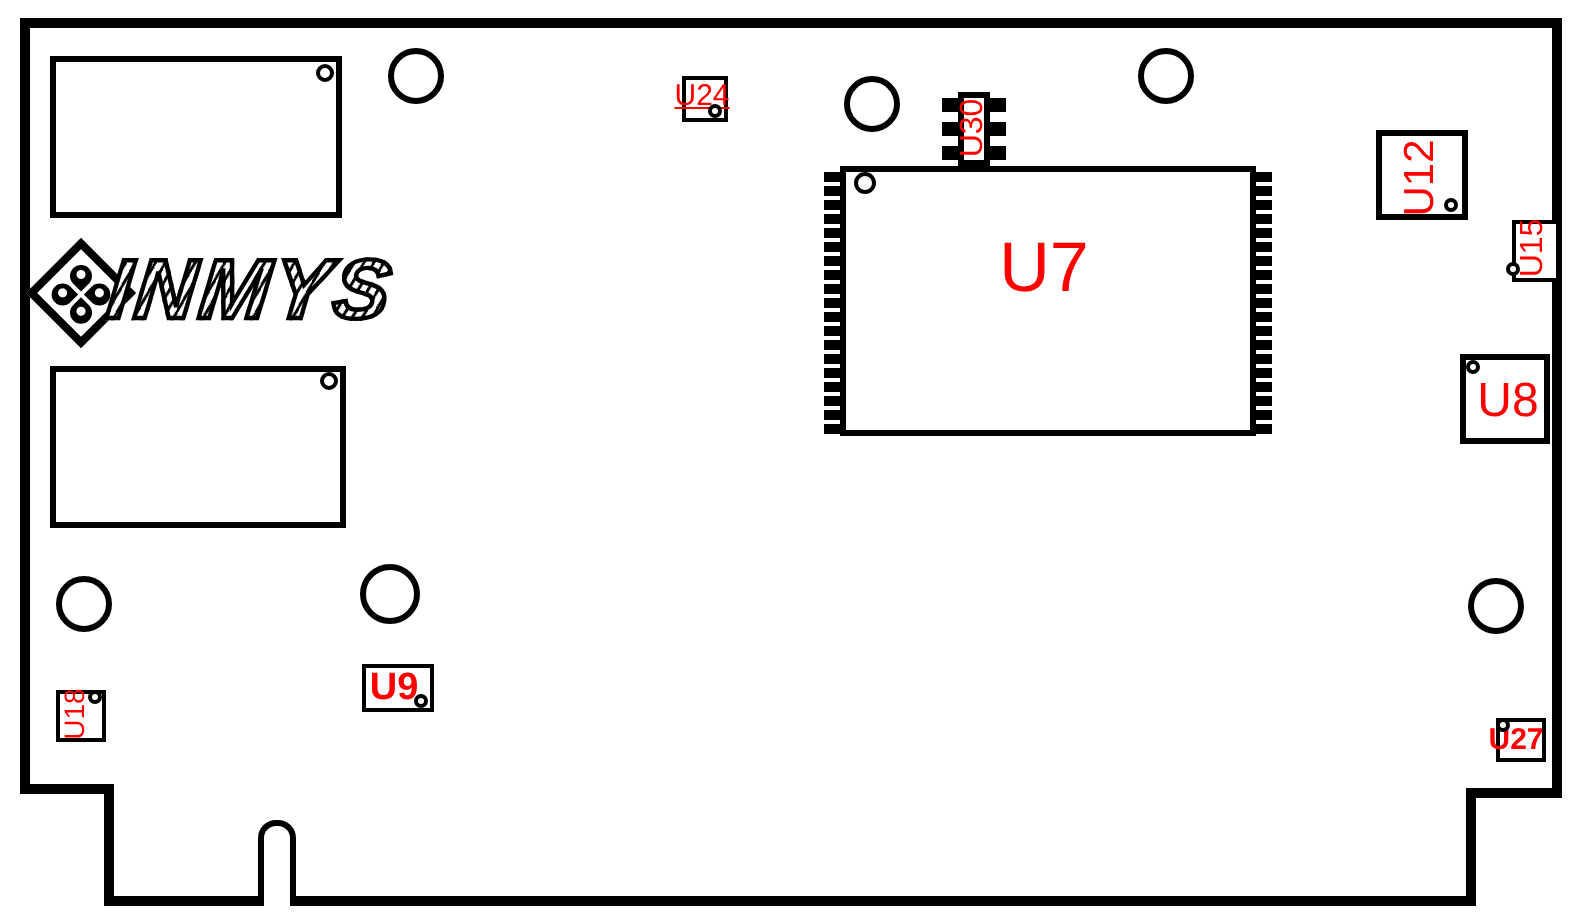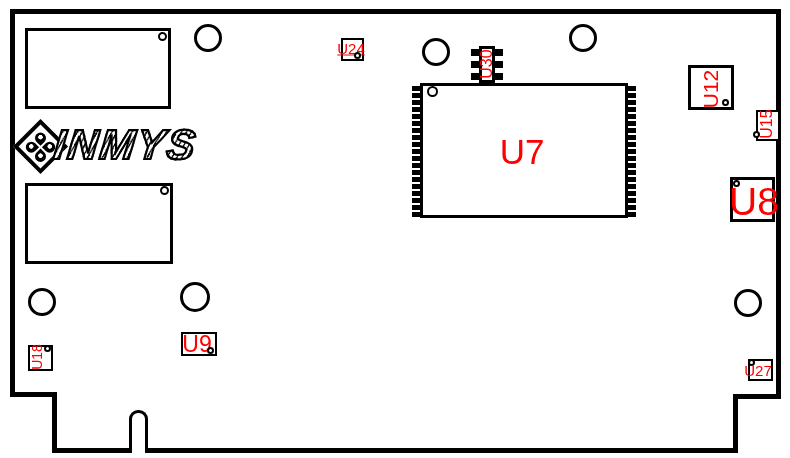--- a/index.html
+++ b/index.html
@@ -113,21 +113,21 @@
   <div class="chip" style="left:25px; top:28px; width:146px; height:81px;"></div>
   <div class="p1" style="left:158px; top:32px;"></div>
 
   <div class="chip" style="left:25px; top:183px; width:148px; height:81px;"></div>
   <div class="p1" style="left:160px; top:186px;"></div>
 
   <div class="comb" style="left:412px; top:86px; height:131px;"></div>
   <div class="comb" style="left:628px; top:86px; height:131px;"></div>
   <div class="chip" style="left:420px; top:83px; width:208px; height:135px;"></div>
   <div class="p1" style="left:427px; top:86px; width:11px; height:11px;"></div>
-  <div class="ref" style="left:522px; top:151px; font-size:35px;">U7</div>
+  <div class="ref" style="left:522px; top:134px; font-size:35px;">U7</div>
 
   <div class="pin" style="left:471px; top:49px;"></div>
   <div class="pin" style="left:471px; top:61px;"></div>
   <div class="pin" style="left:471px; top:73px;"></div>
   <div class="pin" style="left:495px; top:49px;"></div>
   <div class="pin" style="left:495px; top:61px;"></div>
   <div class="pin" style="left:495px; top:73px;"></div>
   <div class="chip" style="left:479px; top:46px; width:16px; height:37px;"></div>
   <div class="ref vert" style="left:487px; top:64px; font-size:16px;">U30</div>
 
@@ -138,27 +138,27 @@
   <div class="chip" style="left:688px; top:65px; width:46px; height:45px;"></div>
   <div class="p1 tiny" style="left:722px; top:99px;"></div>
   <div class="ref vert" style="left:710px; top:89px; font-size:21px;">U12</div>
 
   <div class="chip chip-thin" style="left:756px; top:110px; width:24px; height:31px; z-index:2;"></div>
   <div class="p1 tiny" style="left:753px; top:131px;"></div>
   <div class="ref vert" style="left:767px; top:124px; font-size:16px;">U15</div>
 
   <div class="chip" style="left:730px; top:177px; width:45px; height:45px;"></div>
   <div class="p1 tiny" style="left:733px; top:180px;"></div>
-  <div class="ref" style="left:754px; top:201px; font-size:39px;text-align:center;">U8</div>
+  <div class="ref" style="left:754px; top:201px; font-size:24px;text-align:center;">U8</div>
 
   <div class="chip chip-thin" style="left:28px; top:345px; width:25px; height:26px;"></div>
   <div class="p1 tiny" style="left:44px; top:345px;"></div>
   <div class="ref vert" style="left:37px; top:357px; font-size:14px;">U18</div>
 
   <div class="chip chip-thin" style="left:181px; top:332px; width:36px; height:24px;"></div>
   <div class="p1 tiny" style="left:207px; top:347px;"></div>
-  <div class="ref" style="left:197px; top:344px; font-size:23px;">U9</div>
+  <div class="ref" style="left:197px; top:344px; font-size:19px;font-weight:bold;">U9</div>
 
   <div class="chip chip-thin" style="left:748px; top:359px; width:25px; height:22px;"></div>
   <div class="p1 tiny" style="left:748px; top:359px;"></div>
-  <div class="ref" style="left:758px; top:370px; font-size:15px;">U27</div>
+  <div class="ref" style="left:758px; top:370px; font-size:15px;font-weight:bold;">U27</div>
 
 </div>
 
 </body></html>

